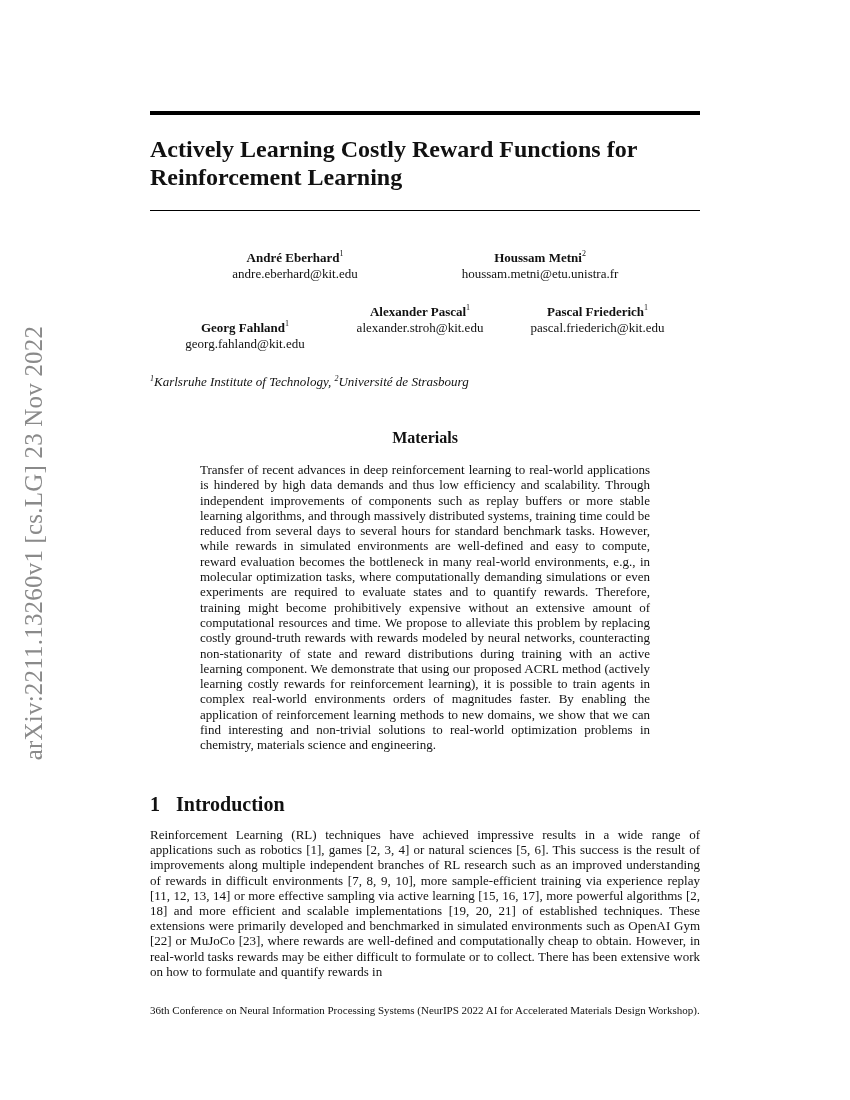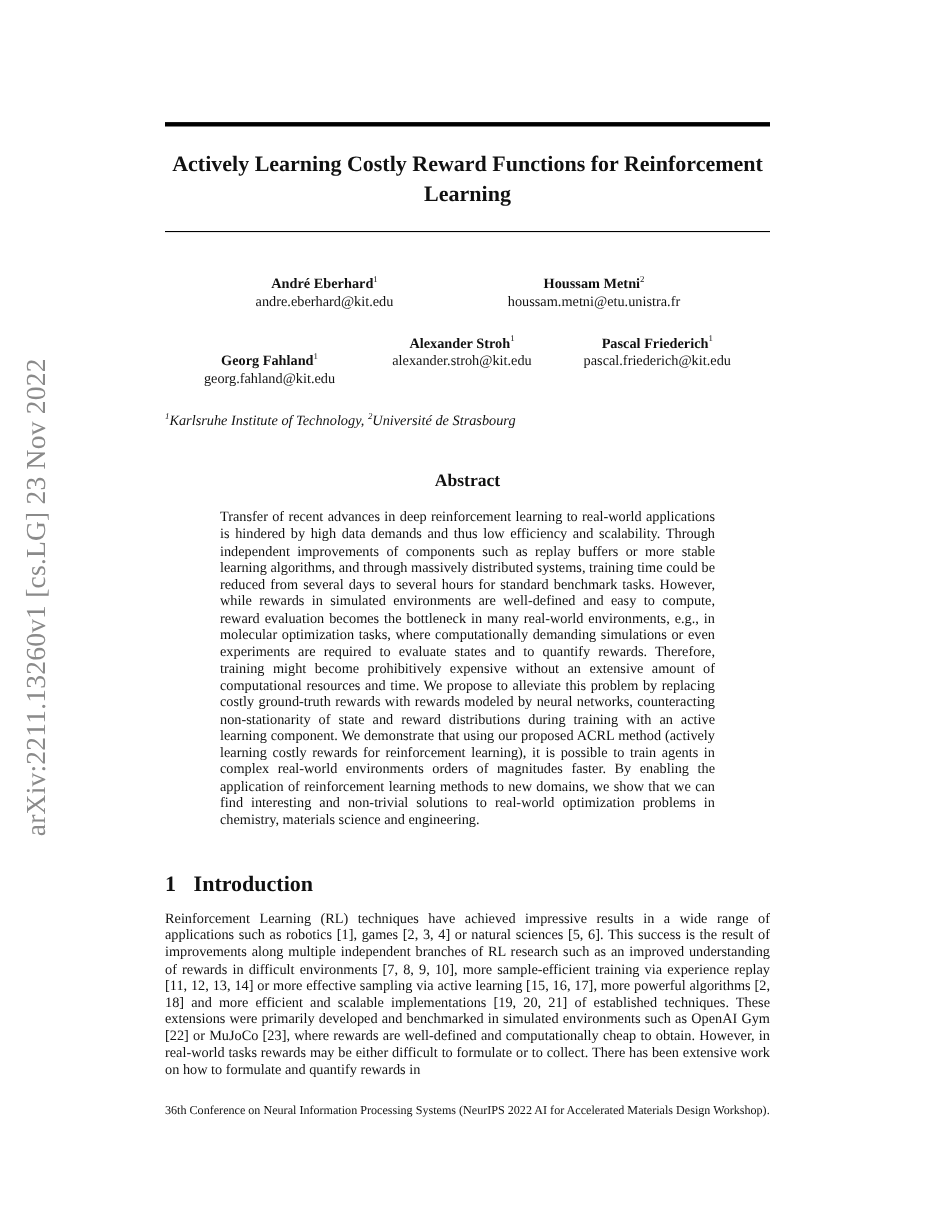--- a/index.html
+++ b/index.html
@@ -11,22 +11,22 @@
     position: absolute; left: 14px; top: 290px; width: 40px; height: 505px;
     display: flex; align-items: center; justify-content: center;
   }
   .arxiv span {
     display: block; transform: rotate(-90deg); white-space: nowrap;
     font-size: 25px; color: #8a8a8a; letter-spacing: 0.2px;
   }
   .rule-top { position: absolute; left: 150px; width: 550px; top: 111px; height: 4px; background: #000; }
   .rule-bot { position: absolute; left: 150px; width: 550px; top: 210px; height: 1px; background: #000; }
   .title {
-    position: absolute; left: 150px; width: 550px; top: 135px; text-align: center;
-    font-weight: bold; font-size: 20px; line-height: 28px;
+    position: absolute; left: 150px; width: 550px; top: 135px; 
+    font-weight: bold; font-size: 24px; line-height: 28px;
   }
   .author { position: absolute; text-align: center; font-size: 13px; line-height: 16px; white-space: nowrap; }
   .author .name { font-weight: bold; }
   .author sup { font-size: 8px; vertical-align: 6px; font-weight: normal; line-height: 0; }
   .affil { position: absolute; left: 150px; width: 550px; top: 374px; text-align: left; font-size: 13px; font-style: italic; }
   .affil sup { font-size: 8px; vertical-align: 5px; line-height: 0; }
   .abs-head { position: absolute; left: 150px; width: 550px; top: 429px; text-align: center; font-weight: bold; font-size: 16px; }
   .abs-body {
     position: absolute; left: 200px; width: 450px; top: 462px;
     font-size: 13px; line-height: 15.3px; text-align: justify; margin: 0;
@@ -59,34 +59,34 @@
 </div>
 <div class="author" style="left:440px; width:200px; top:250px;">
   <div><span class="name">Houssam Metni</span><sup>2</sup></div>
   <div>houssam.metni@etu.unistra.fr</div>
 </div>
 <div class="author" style="left:170px; width:150px; top:304px;margin-top:16px;">
   <div><span class="name">Georg Fahland</span><sup>1</sup></div>
   <div>georg.fahland@kit.edu</div>
 </div>
 <div class="author" style="left:340px; width:160px; top:304px;">
-  <div><span class="name">Alexander Stroh</span><sup>1</sup></div>
+  <div><span class="name">Alexander Pascal</span><sup>1</sup></div>
   <div>alexander.stroh@kit.edu</div>
 </div>
 <div class="author" style="left:515px; width:165px; top:304px;">
   <div><span class="name">Pascal Friederich</span><sup>1</sup></div>
   <div>pascal.friederich@kit.edu</div>
 </div>
 
 <div class="affil">
   <sup>1</sup><span>Karlsruhe Institute of Technology,</span>
   <sup>2</sup><span>Université de Strasbourg</span>
 </div>
 
-<div class="abs-head">Abstract</div>
+<div class="abs-head">Materials</div>
 <p class="abs-body">Transfer of recent advances in deep reinforcement learning to real-world applications is hindered by high data demands and thus low efficiency and scalability. Through independent improvements of components such as replay buffers or more stable learning algorithms, and through massively distributed systems, training time could be reduced from several days to several hours for standard benchmark tasks. However, while rewards in simulated environments are well-defined and easy to compute, reward evaluation becomes the bottleneck in many real-world environments, e.g., in molecular optimization tasks, where computationally demanding simulations or even experiments are required to evaluate states and to quantify rewards.  Therefore, training might become prohibitively expensive without an extensive amount of computational resources and time. We propose to alleviate this problem by replacing costly ground-truth rewards with rewards modeled by neural networks, counteracting non-stationarity of state and reward distributions during training with an active learning component. We demonstrate that using our proposed ACRL method (actively learning costly rewards for reinforcement learning), it is possible to train agents in complex real-world environments orders of magnitudes faster. By enabling the application of reinforcement learning methods to new domains, we show that we can find interesting and non-trivial solutions to real-world optimization problems in chemistry, materials science and engineering.</p>
 
 <div class="sec-head">
   <span class="num">1</span><span>Introduction</span>
 </div>
 <p class="intro">Reinforcement Learning (RL) techniques have achieved impressive results in a wide range of applications such as robotics [1], games [2, 3, 4] or natural sciences [5, 6].  This success is the result of improvements along multiple independent branches of RL research such as an improved understanding of rewards in difficult environments [7, 8, 9, 10], more sample-efficient training via experience replay [11, 12, 13, 14] or more effective sampling via active learning [15, 16, 17], more powerful algorithms [2, 18] and more efficient and scalable implementations [19, 20, 21] of established techniques. These extensions were primarily developed and benchmarked in simulated environments such as OpenAI Gym [22] or MuJoCo [23], where rewards are well-defined and computationally cheap to obtain. However, in real-world tasks rewards may be either difficult to formulate or to collect. There has been extensive work on how to formulate and quantify rewards in</p>
 
 <p class="footnote">36th Conference on Neural Information Processing Systems (NeurIPS 2022 AI for Accelerated Materials Design Workshop).</p>
 
 </body></html>

